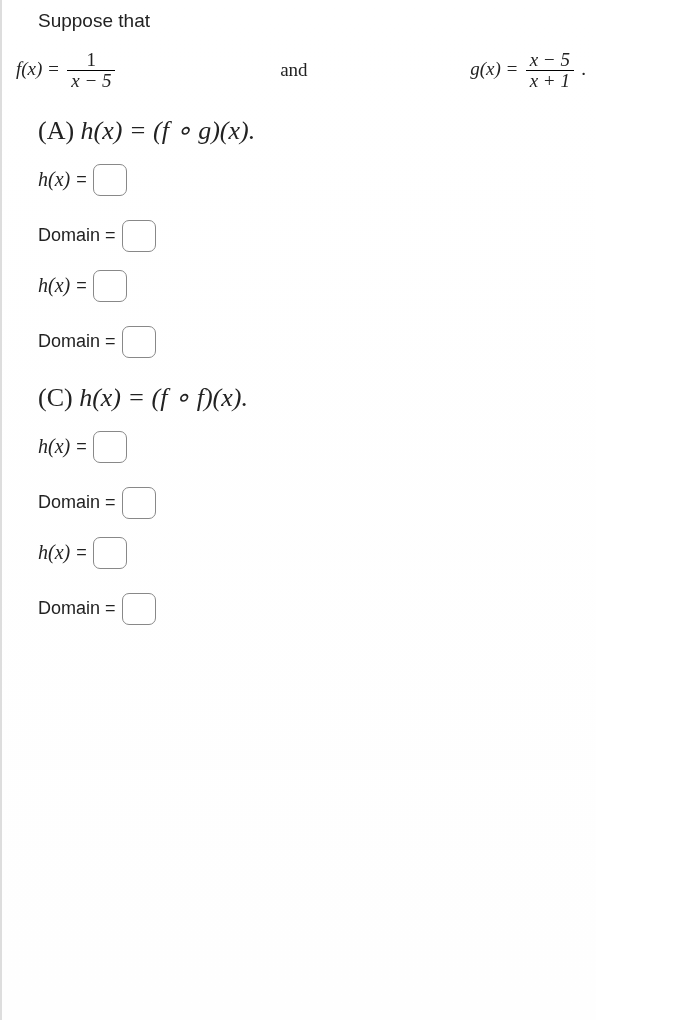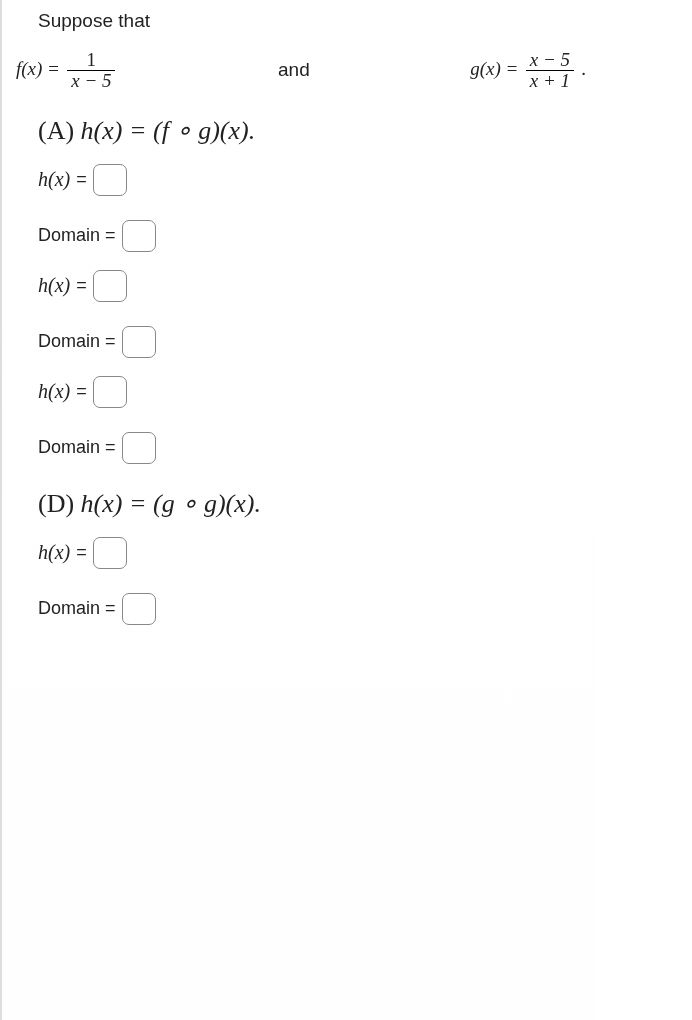--- a/index.html
+++ b/index.html
@@ -82,21 +82,21 @@
   <div class="intro">Suppose that</div>
 
   <div class="eqrow">
     <span>
       <span class="math-i">f(x) =</span>
       <span class="frac">
         <span class="num math-r">1</span>
         <span class="den math-i">x − 5</span>
       </span>
     </span>
-    <span class="math-r" style="font-family: Liberation Sans, sans-serif; font-style:normal;">and</span>
+    <span class="math-r" style="font-family: Liberation Serif, serif; font-style:normal;">and</span>
     <span>
       <span class="math-i">g(x) =</span>
       <span class="frac">
         <span class="num math-i">x − 5</span>
         <span class="den math-i">x + 1</span>
       </span>
       <span class="math-r">.</span>
     </span>
   </div>
 
@@ -117,33 +117,33 @@
   <div class="answer-row">
     <span class="label">h(x)</span>
     <span class="plain"> = </span>
     <span class="box" contenteditable="true" style=""></span>
   </div>
   <div class="answer-row gap-top">
     <span class="plain">Domain = </span>
     <span class="box" contenteditable="true" style=""></span>
   </div>
 
+  <div class="part">
+    <span class="math-r">(C) </span><span class="math-i">h(x) = (f ∘ f)(x).</span>
+  </div>
   <div class="answer-row">
     <span class="label">h(x)</span>
     <span class="plain"> = </span>
     <span class="box" contenteditable="true" style=""></span>
   </div>
   <div class="answer-row gap-top">
     <span class="plain">Domain = </span>
     <span class="box" contenteditable="true" style=""></span>
   </div>
 
-  <div class="part">
-    <span class="math-r">(D) </span><span class="math-i">h(x) = (g ∘ g)(x).</span>
-  </div>
   <div class="answer-row">
     <span class="label">h(x)</span>
     <span class="plain"> = </span>
     <span class="box" contenteditable="true" style=""></span>
   </div>
   <div class="answer-row gap-top">
     <span class="plain">Domain = </span>
     <span class="box" contenteditable="true" style=""></span>
   </div>
 

